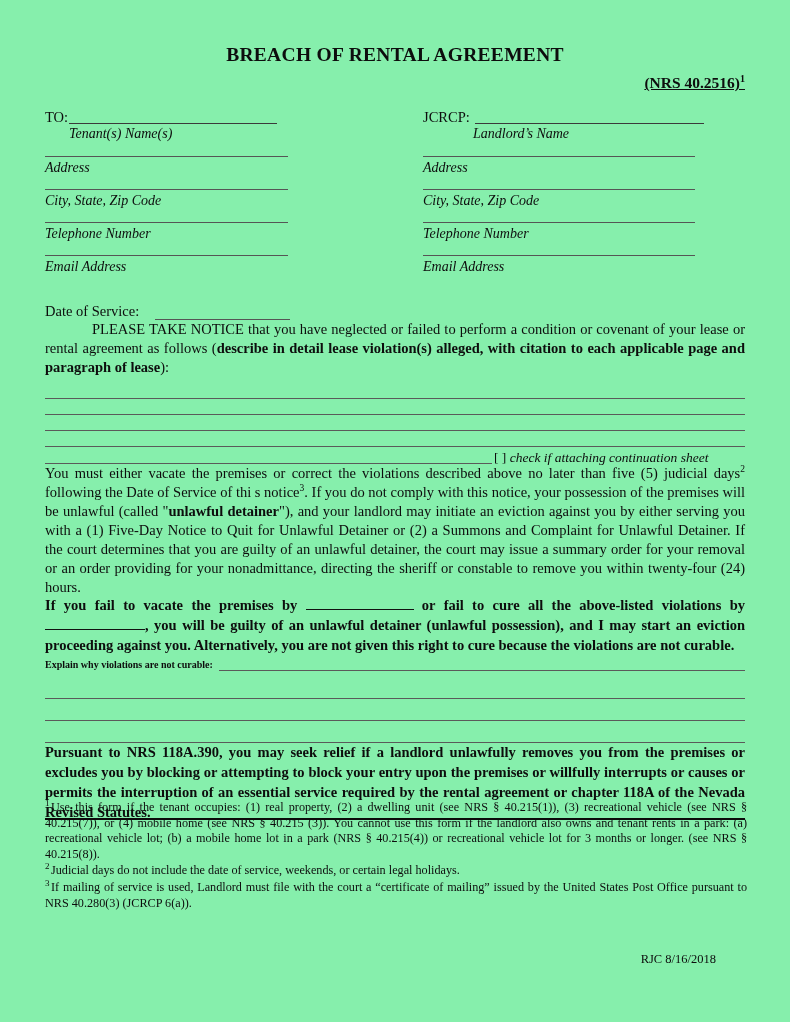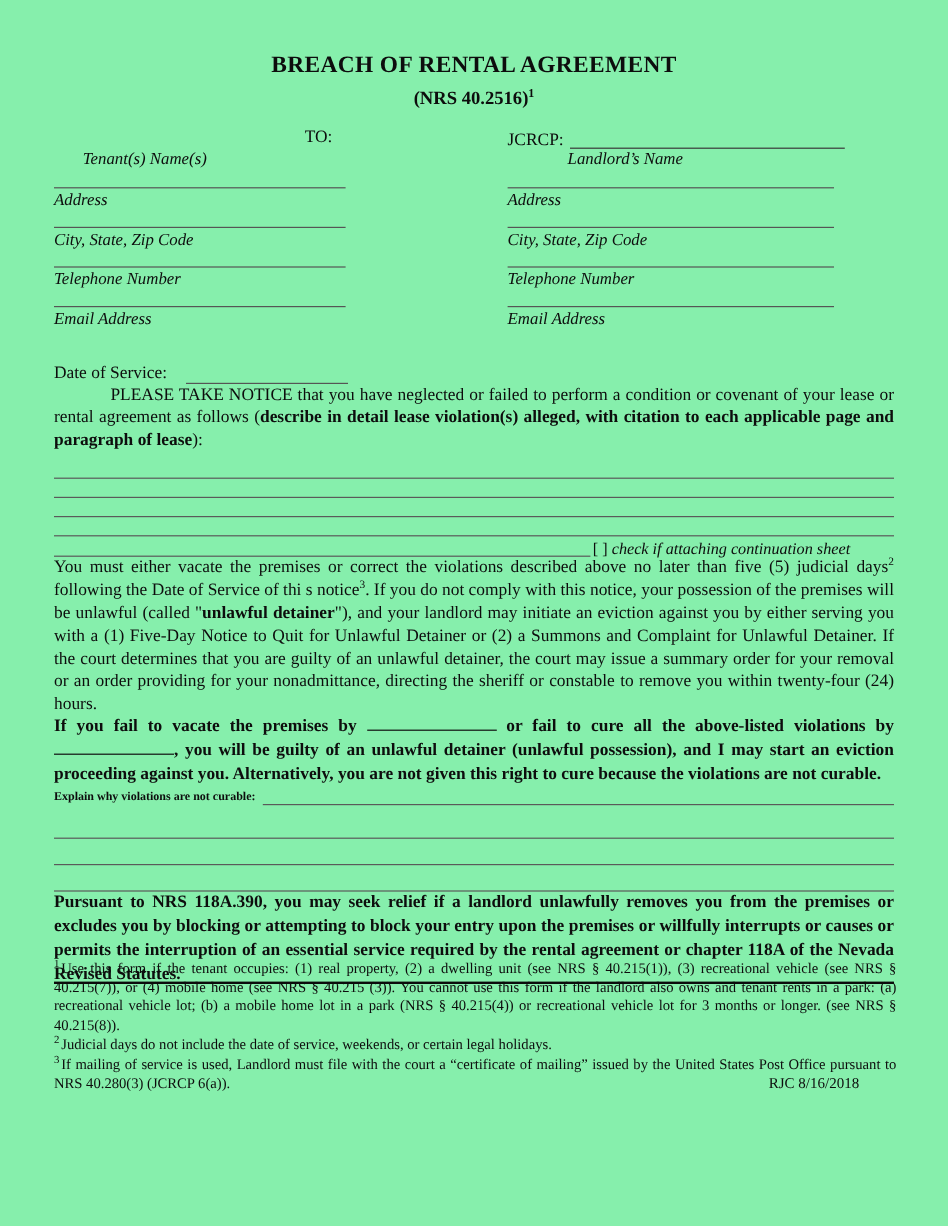--- a/index.html
+++ b/index.html
@@ -29,25 +29,26 @@
   
   .title {
     text-align: center;
     font-weight: bold;
     font-size: 19.5px;
     letter-spacing: .3px;
     margin-top: 44px;
     line-height: 1.1;
   }
   .subtitle {
-    text-align: center;
+    text-align: right;
     font-weight: bold;
     font-size: 15.5px;
     margin-top: 9px;
     line-height: 1.1;
+    text-decoration: underline;
   }
   .subtitle sup {
     font-size: 10px;
     font-weight: bold;
     vertical-align: super;
     line-height: 0;
   }
 
   
   .parties {
@@ -70,21 +71,21 @@
     white-space: nowrap;
     line-height: 1;
   }
   .headrow .rule {
     flex: 1;
     border-bottom: 1px solid #3a3a3a;
     height: 13px;
     margin-left: 1px;
   }
   .col.right .headrow .rule { margin-left: 5px; }
-  .col.left .headrow { width: 232px; flex-direction: column; }
+  .col.left .headrow { width: 232px; }
   .col.right .headrow { width: 281px; }
 
   .cap {
     font-style: italic;
     font-size: 14px;
     line-height: 1.15;
     padding-left: 24px;
     margin-top: 2px;
     white-space: nowrap;
   }
@@ -229,21 +230,21 @@
   }
   p.fnote sup {
     font-size: 9px;
     vertical-align: super;
     line-height: 0;
     padding-right: 1.5px;
   }
   .stamp {
     position: absolute;
     left: 45px;
-    top: 896px;
+    top: 952px;
     width: 700px;
     text-align: right;
     font-size: 12.5px;
     padding-right: 29px;
     box-sizing: border-box;
   }
 </style>
 </head>
 <body>
 

